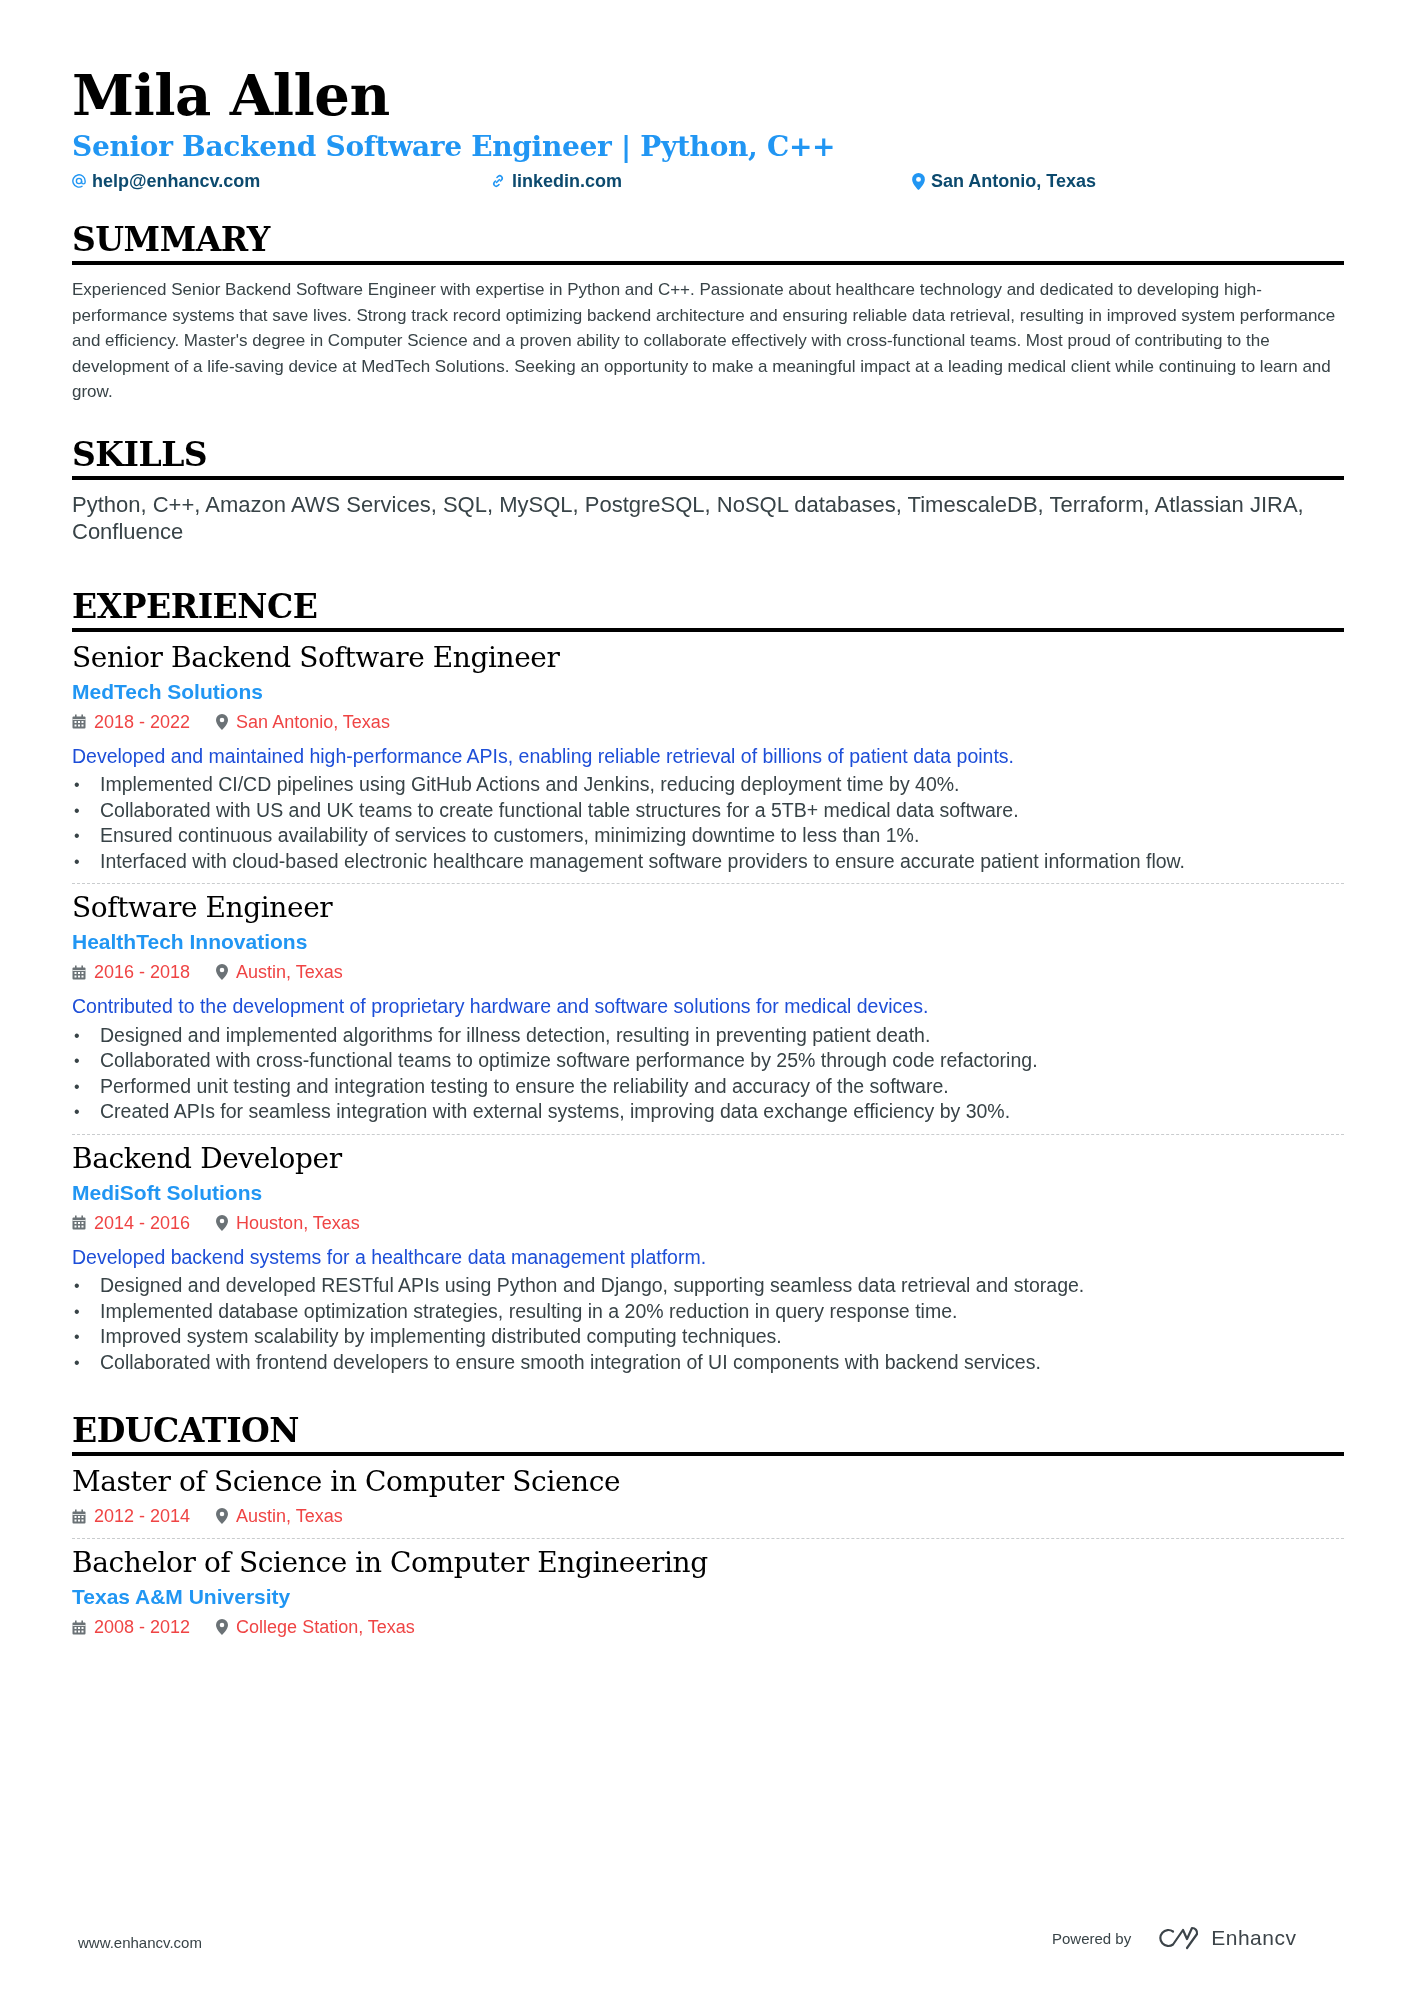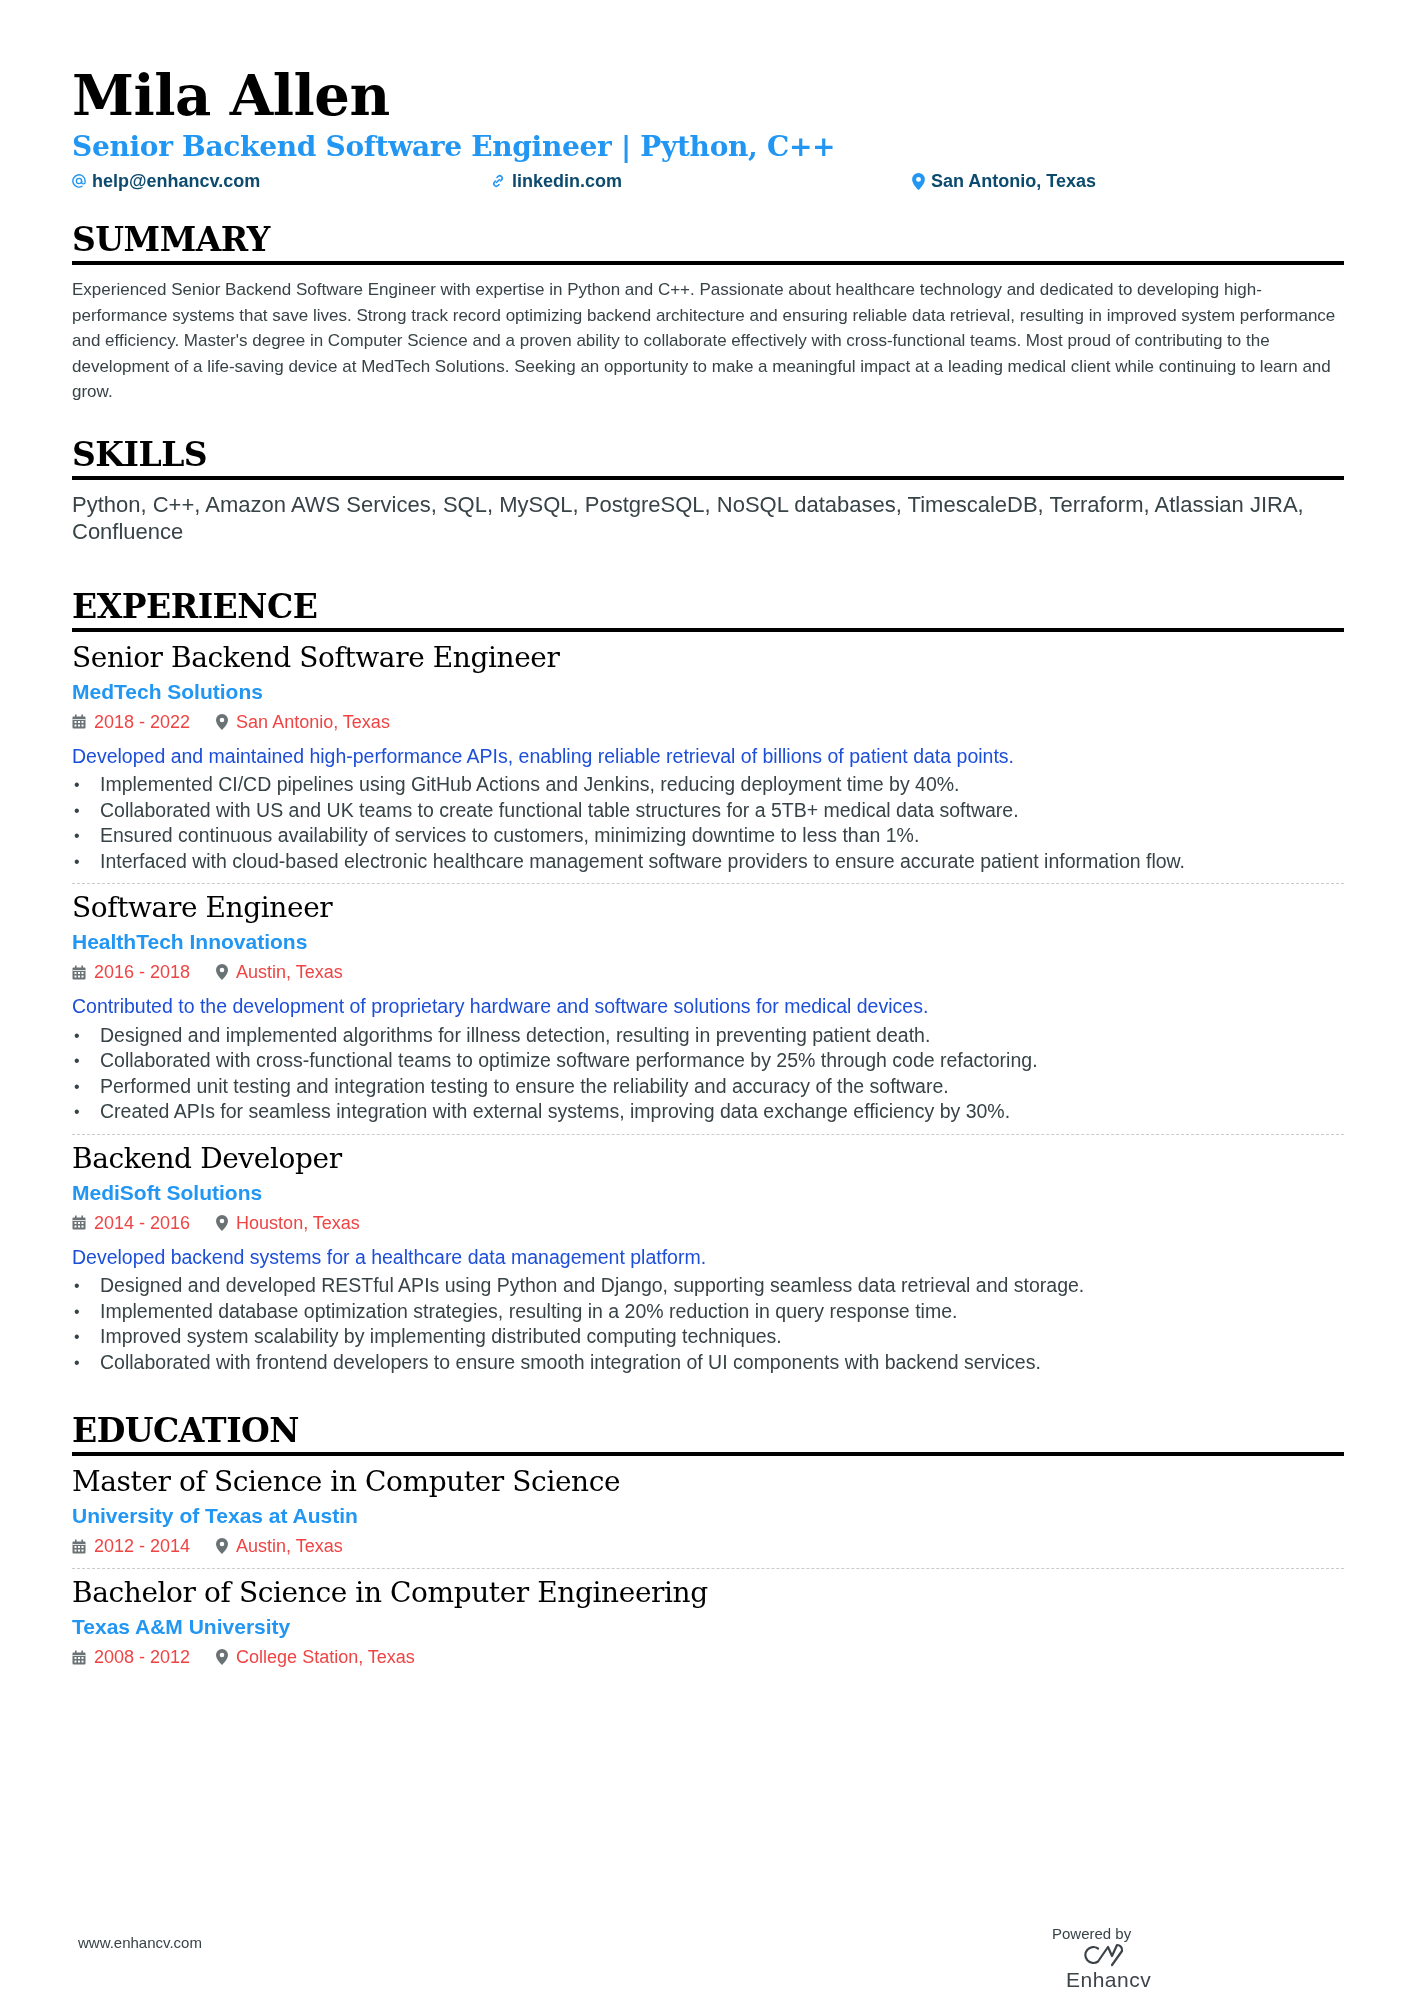--- a/index.html
+++ b/index.html
@@ -25,21 +25,21 @@
   .meta { display: flex; align-items: center; font-size: 18px; line-height: 26px; color: #ef4444; margin-top: 3px; }
   .meta .ic { color: #6b7276; display: inline-flex; align-items: center; margin-right: 8px; }
   .meta .dates { margin-right: 26px; }
   .desc { font-size: 19.5px; line-height: 25.5px; color: #1d4ed8; margin-top: 9px; }
   ul.bullets { list-style: none; margin-top: 3px; }
   ul.bullets li { position: relative; padding-left: 28px; font-size: 19.5px; line-height: 25.5px; color: #384347; }
   ul.bullets li::before { content: "•"; position: absolute; left: 2px; top: 0; color: #384347; font-size: 16px; }
   .dashed { border-top: 1.5px dashed #c9ccce; margin-top: 9px; margin-bottom: 6px; }
 
   .footer-left { position: absolute; left: 78px; top: 1934px; font-size: 15px; color: #384347; }
-  .footer-right { position: absolute; left: 1052px; top: 1925px; display: flex; align-items: center; color: #384347; flex-direction: column; }
+  .footer-right { position: absolute; left: 1052px; top: 1925px; display: flex; align-items: center; color: #384347; }
   .footer-right .powered { font-size: 15px; margin-right: 26px; }
   .footer-right .brand { font-size: 21px; margin-left: 8px; letter-spacing: 0.5px; color: #3c4449; }
 </style>
 </head>
 <body>
 
 <div class="page">
 
   <div>
     <div class="name">Mila Allen</div>
@@ -202,21 +202,20 @@
       </ul>
     </div>
   </div>
 
   <div style="margin-top:36px;">
     <div class="section-title">EDUCATION</div>
     <div class="rule"></div>
 
     <div style="margin-top:8px;">
       <div class="entry-title">Master of Science in Computer Science</div>
-      <div class="entry-org">University of Texas at Austin</div>
       <div class="meta">
         <span class="ic">
           <svg width="14" height="15" viewBox="0 0 14 15">
               <rect x="0.5" y="2.5" width="13" height="12" rx="1" fill="#6b7276"></rect>
               <rect x="3" y="0.5" width="1.6" height="3" fill="#6b7276"></rect>
               <rect x="9.4" y="0.5" width="1.6" height="3" fill="#6b7276"></rect>
               <rect x="0.5" y="5" width="13" height="0.8" fill="#fff"></rect>
               <g fill="#fff">
                 <rect x="2.5" y="7" width="2" height="2"></rect>
                 <rect x="6" y="7" width="2" height="2"></rect>

